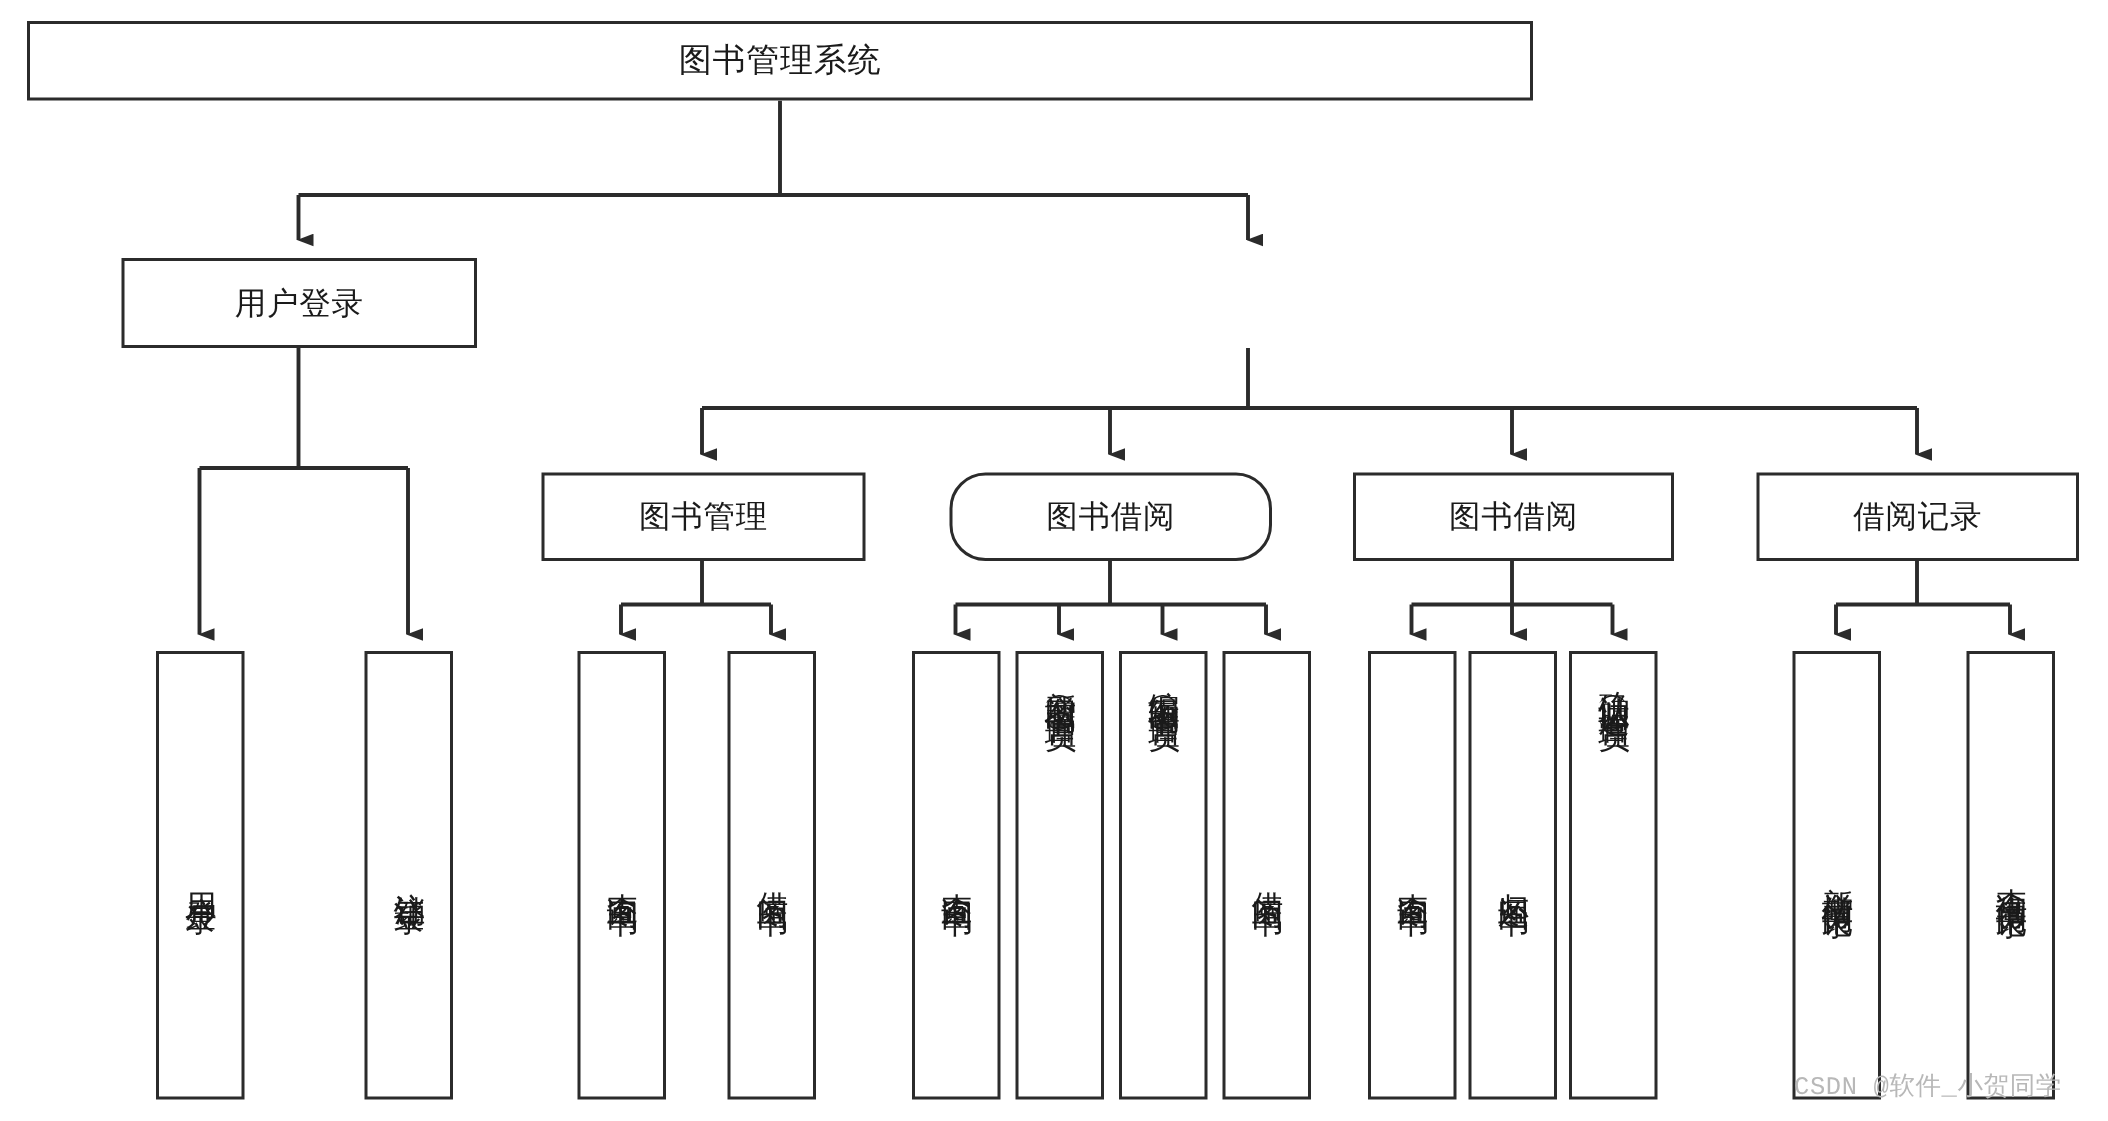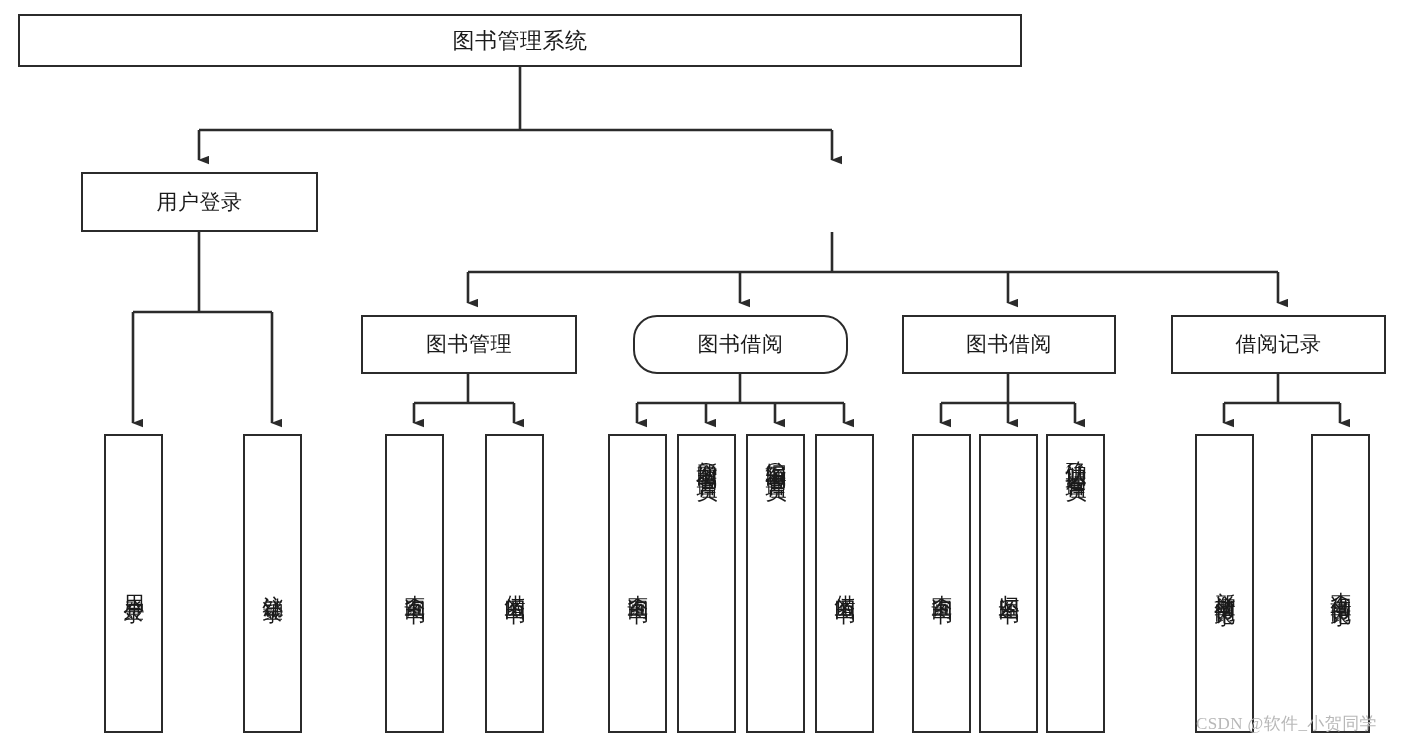--- a/index.html
+++ b/index.html
@@ -66,21 +66,21 @@
   .node.vert.topalign {
     align-items: flex-start;
     padding-top: 8px;
   }
   #watermark {
     position: absolute;
     left: 1196px;
     top: 712px;
     font-size: 17px;
     color: #b8b8b8;
-    font-family: Liberation Serif, serif;
+    font-family: Liberation Mono, monospace;
     white-space: nowrap;
     letter-spacing: 0.4px;
   }
 </style>
 </head>
 <body>
 
 <div id="diagram-root">
 
   <svg class="connectors" viewBox="0 0 1405 747" xmlns="http://www.w3.org/2000/svg">

